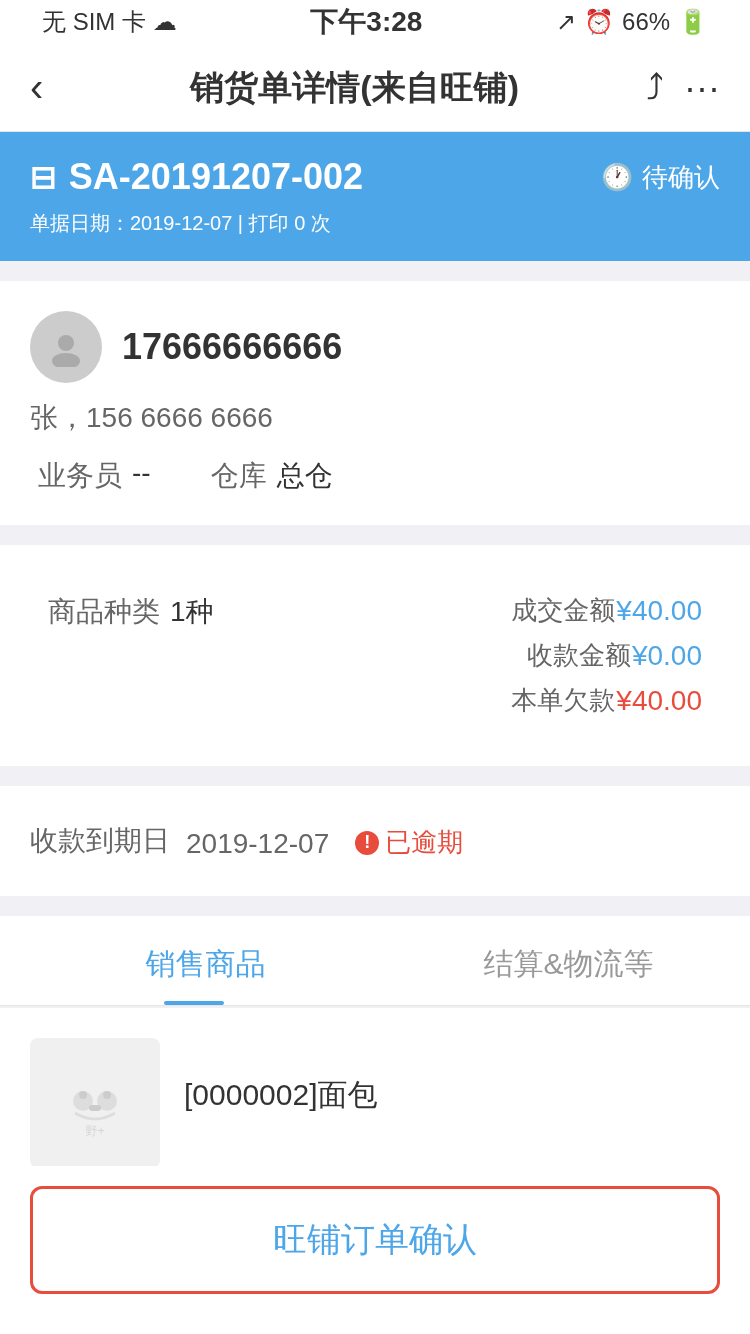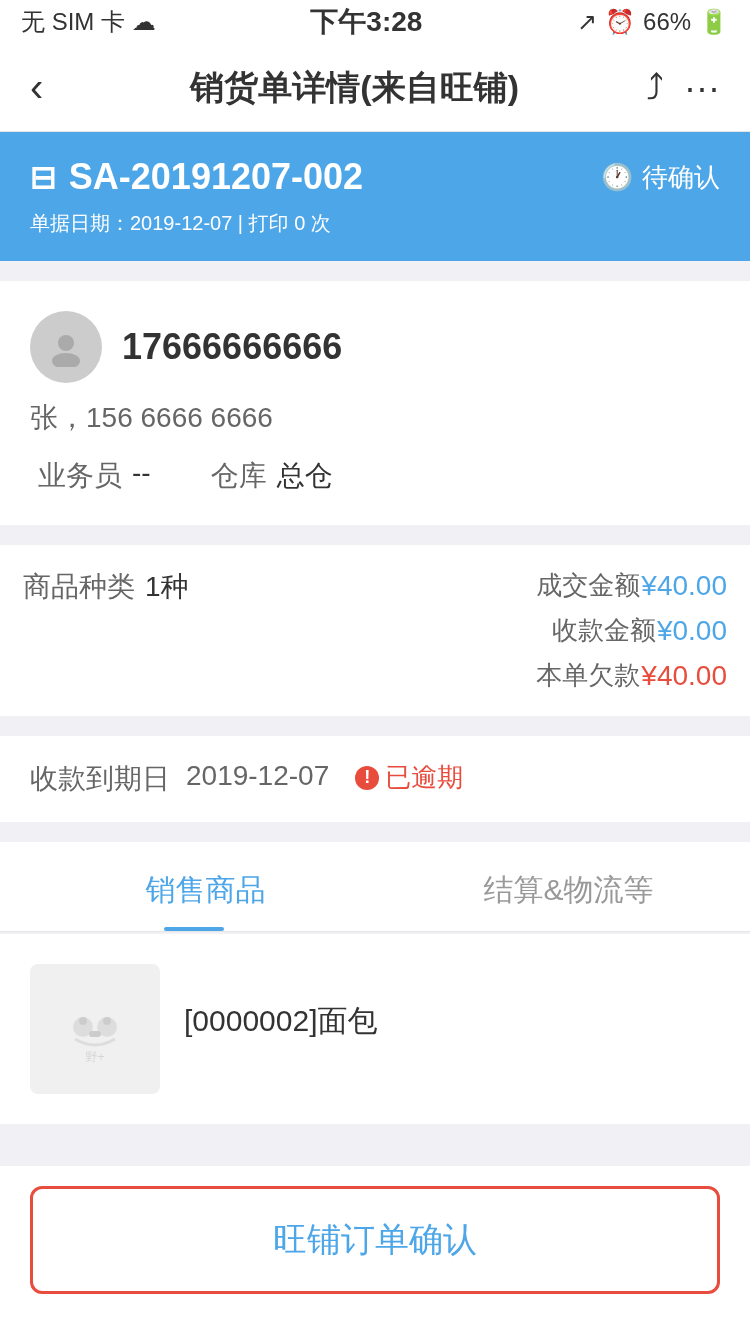--- a/index.html
+++ b/index.html
@@ -12,21 +12,21 @@
       font-size: 28px;
       color: #333;
     }
 
     
     .status-bar {
       display: flex;
       justify-content: space-between;
       align-items: center;
       background: #fff;
-      padding: 0 21px;
+      padding: 0 42px;
       height: 44px;
       font-size: 24px;
     }
     .status-left { display: flex; align-items: center; gap: 10px; }
     .status-center { font-size: 28px; font-weight: 600; }
     .status-right { display: flex; align-items: center; gap: 8px; font-size: 24px; }
 
     
     .nav-bar {
       display: flex;
@@ -134,21 +134,21 @@
       font-size: 28px;
       color: #666;
       margin-left: 8px;
     }
     .meta-item { display: flex; gap: 10px; }
     .meta-value { color: #333; }
 
     
     .summary-card {
       background: #fff;
-      padding: 23px;
+      padding: 48px;
       margin-top: 20px;
       display: flex;
       align-items: flex-start;
       justify-content: space-between;
     }
     .product-types {
       display: flex;
       align-items: center;
       gap: 10px;
       font-size: 28px;
@@ -169,24 +169,24 @@
       gap: 1px;
       font-size: 26px;
     }
     .fin-label { color: #666; }
     .fin-amount-green { color: #4da6e8; font-size: 28px; }
     .fin-amount-red { color: #e74c3c; font-size: 28px; }
 
     
     .due-date-card {
       background: #fff;
-      padding: 24px 30px;
+      padding: 36px 30px;
       margin-top: 20px;
       display: flex;
-      align-items: flex-start;
+      align-items: flex-end;
       gap: 16px;
       font-size: 28px;
       color: #666;
     }
     .overdue-badge {
       display: flex;
       align-items: center;
       gap: 6px;
       background: #fff;
       color: #e74c3c;

